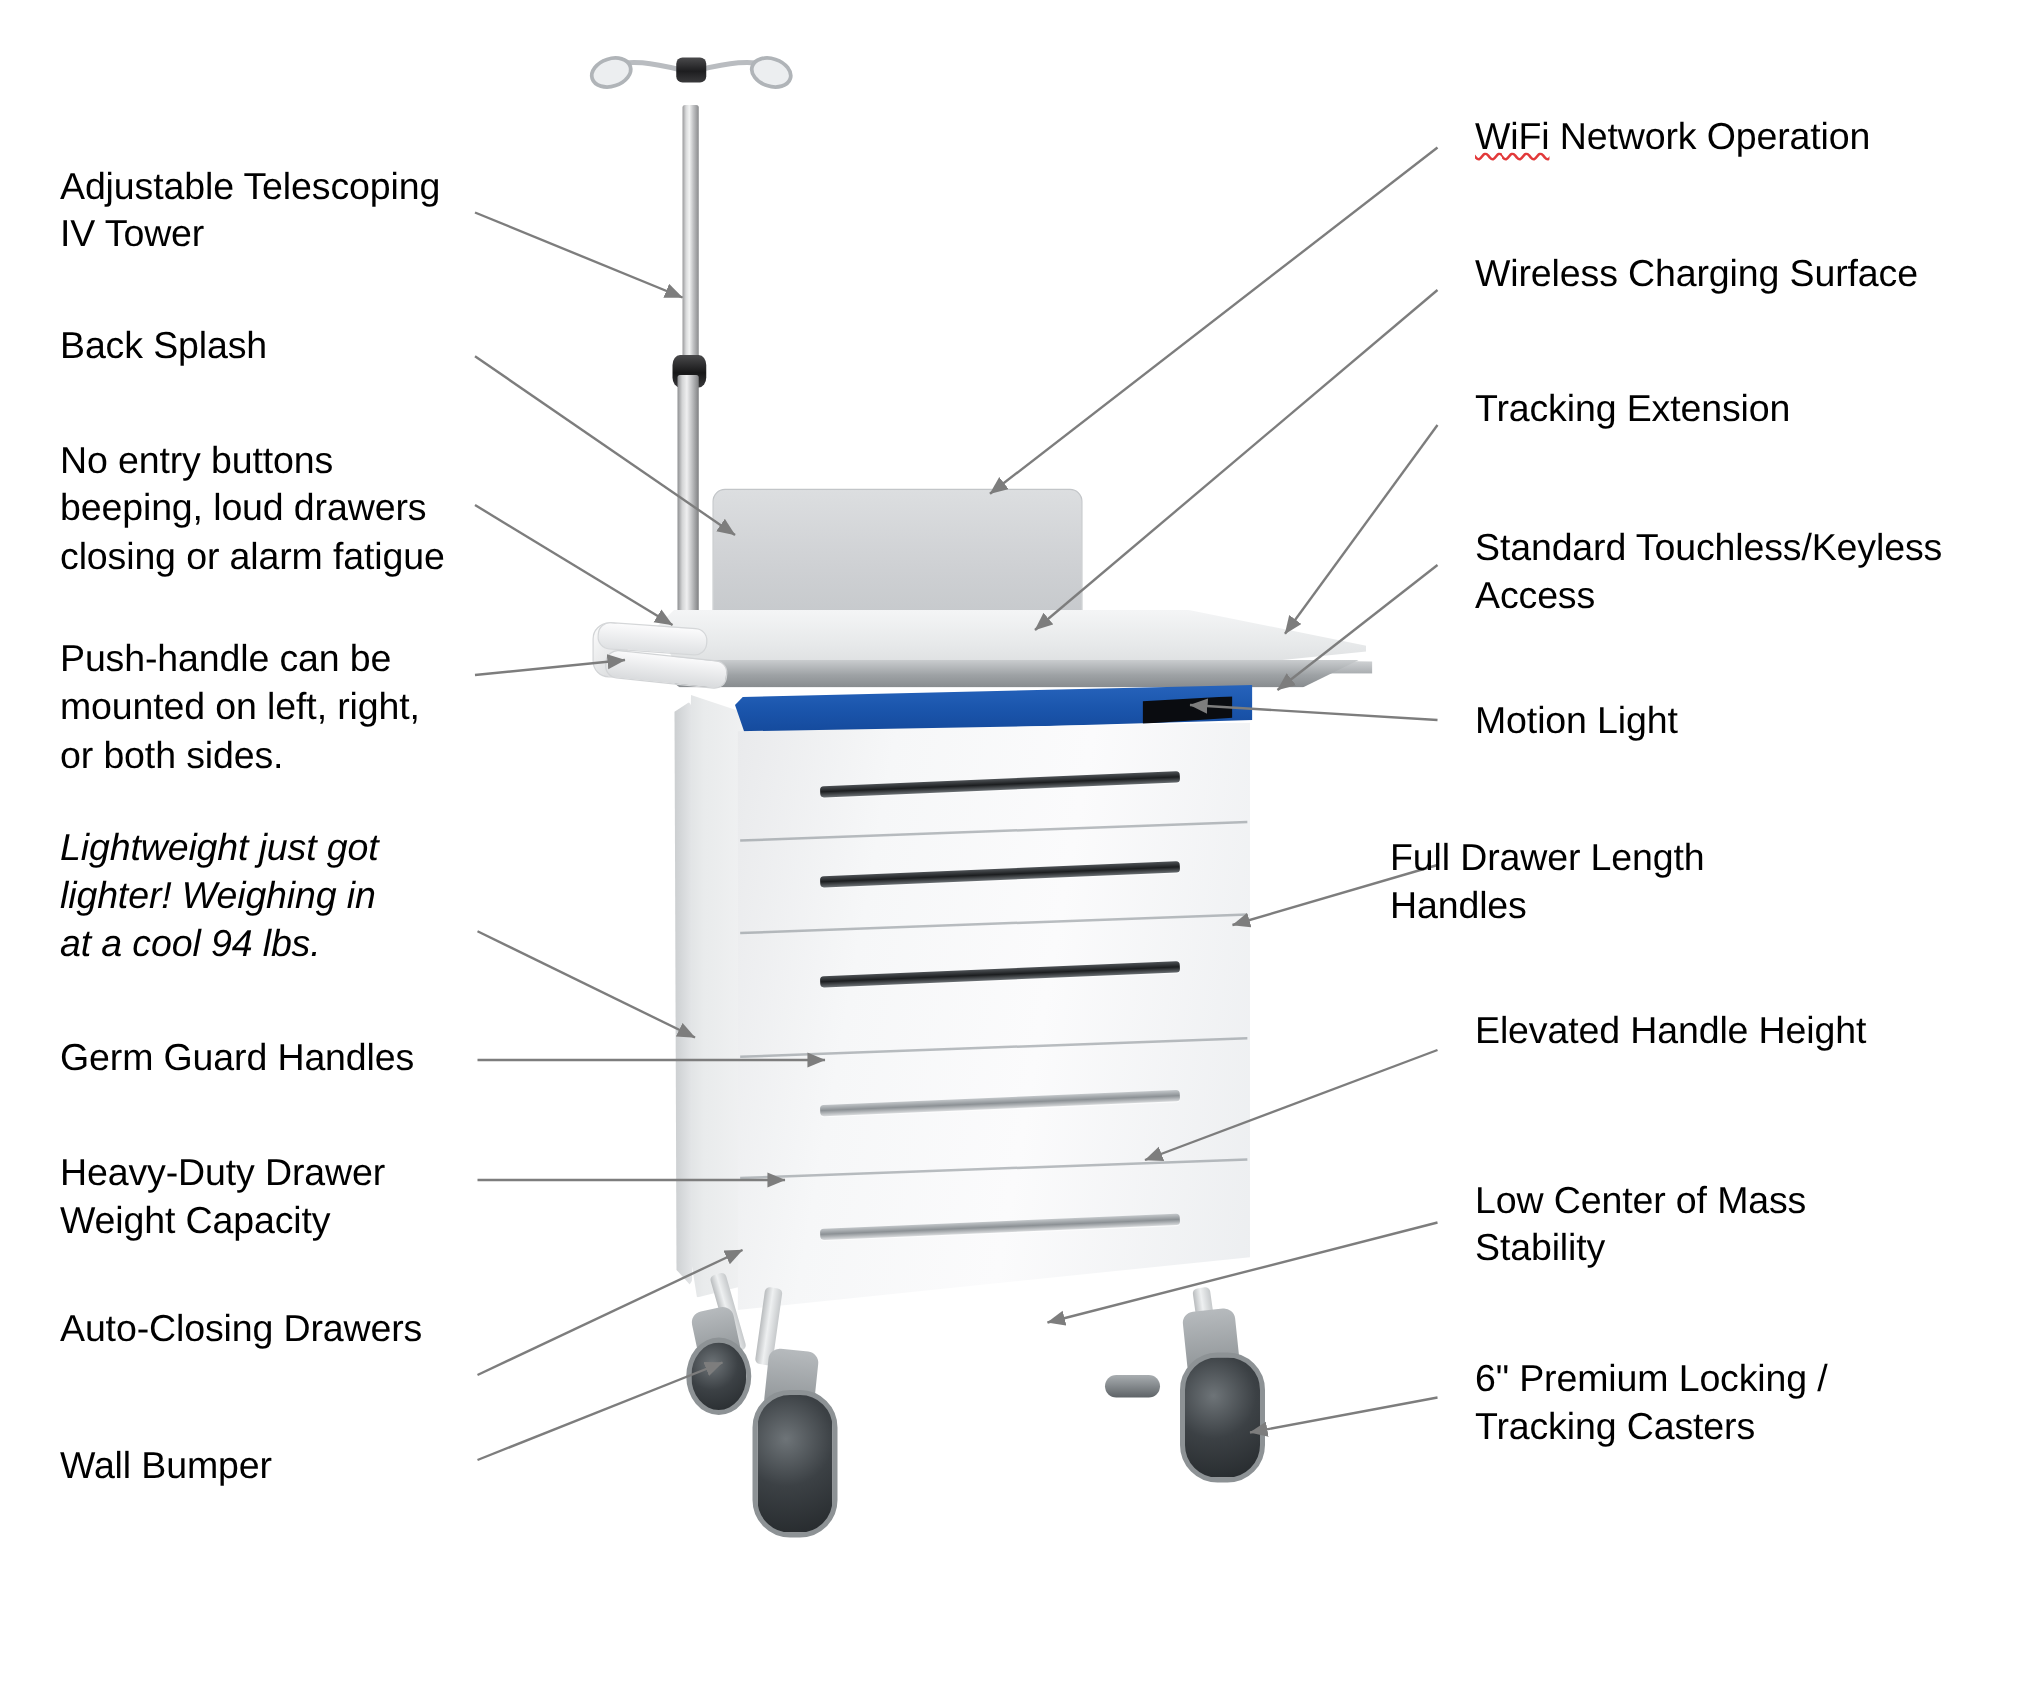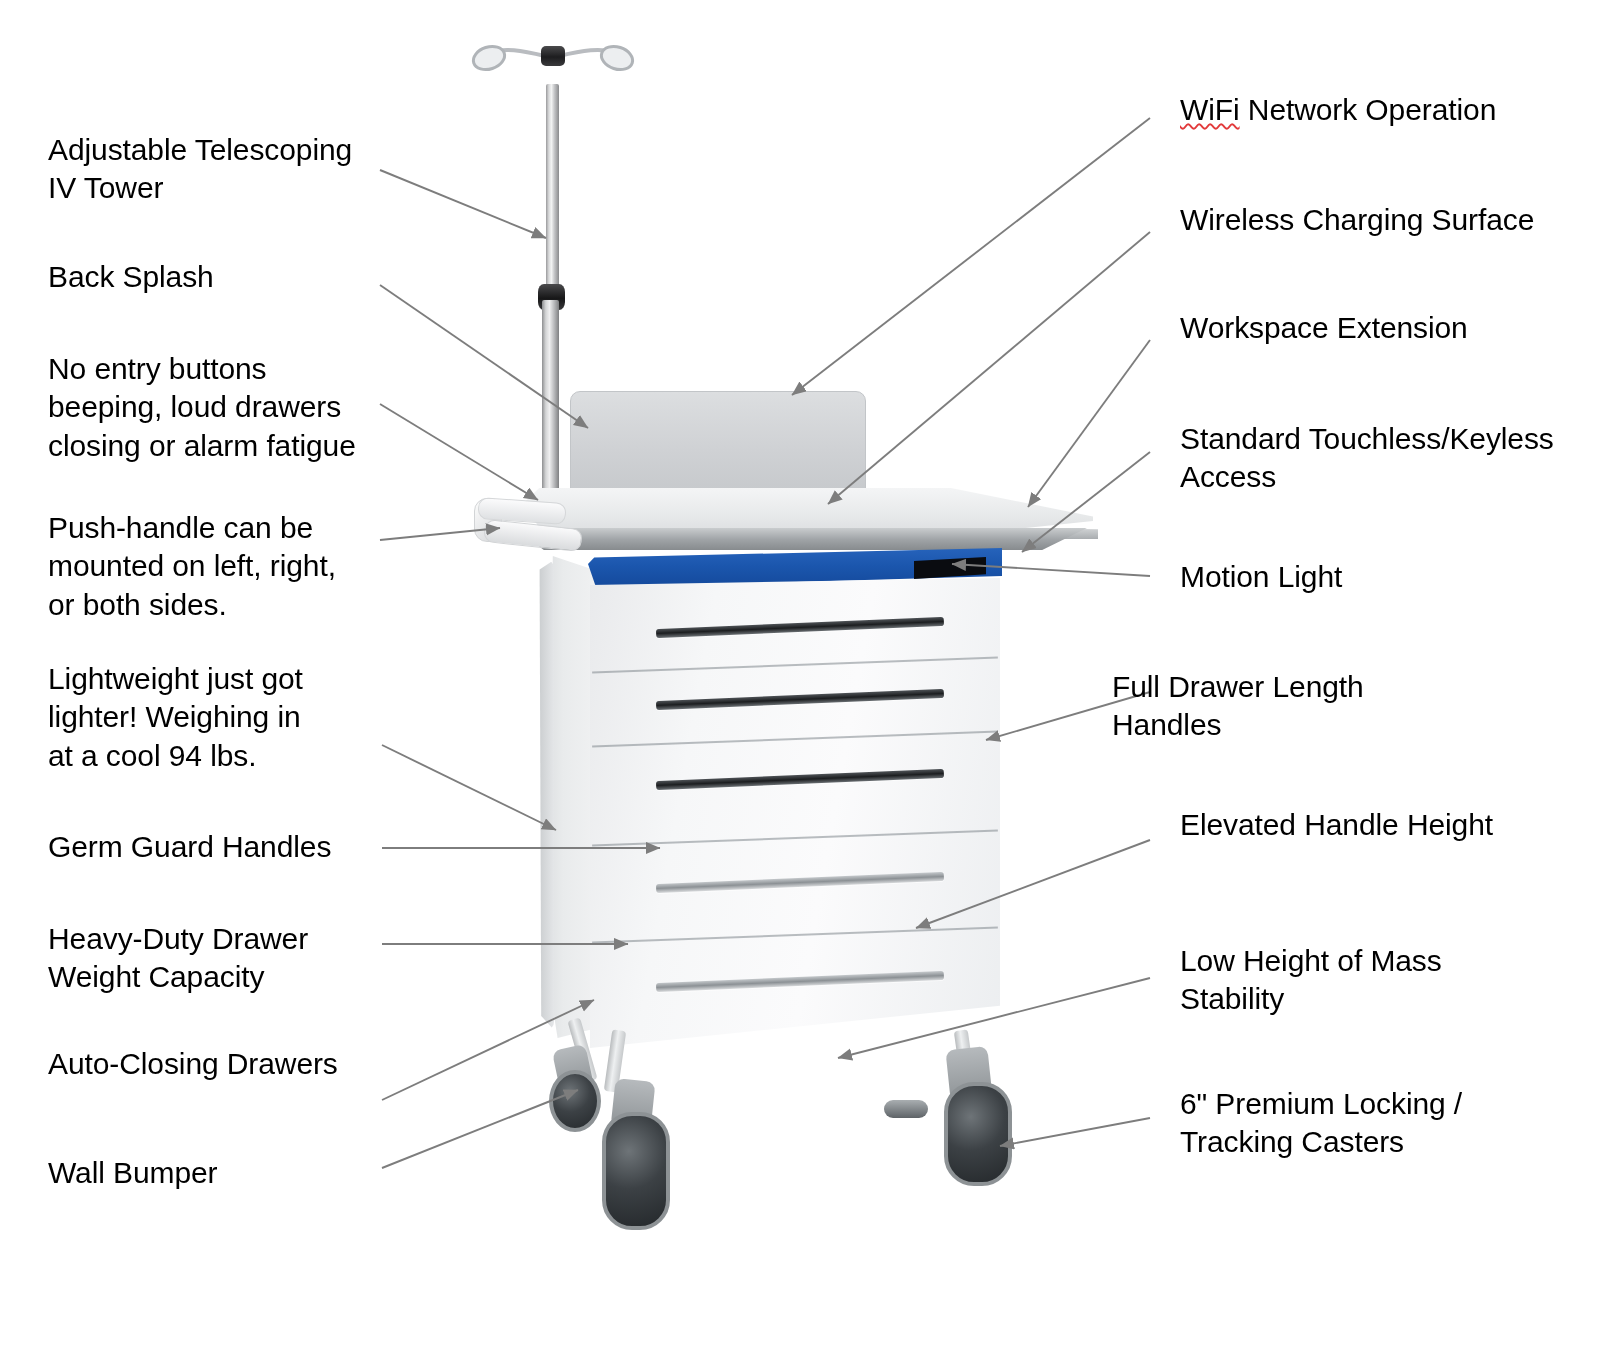--- a/index.html
+++ b/index.html
@@ -318,48 +318,48 @@
   <div class="label left" style="left:48px; top:258px;  width:324px;">Back Splash</div>
 
   <div class="label left" style="left:48px; top:350px;  width:324px;">No entry buttons
 beeping, loud drawers
 closing or alarm fatigue</div>
 
   <div class="label left" style="left:48px; top:509px;  width:324px;">Push-handle can be
 mounted on left, right,
 or both sides.</div>
 
-  <div class="label left" style="left:48px; top:660px;  width:324px;">Lightweight just got
+  <div class="label left" style="left:48px; top:660px;  width:324px;font-style:italic;">Lightweight just got
 lighter! Weighing in
 at a cool 94 lbs.</div>
 
   <div class="label left" style="left:48px; top:828px;  width:324px;">Germ Guard Handles</div>
 
   <div class="label left" style="left:48px; top:920px;  width:324px;">Heavy-Duty Drawer
 Weight Capacity</div>
 
   <div class="label left" style="left:48px; top:1045px; width:324px;">Auto-Closing Drawers</div>
 
   <div class="label left" style="left:48px; top:1140px; width:324px;margin-top:14px;">Wall Bumper</div>
 
   <div class="label right" style="left:1180px; top:91px; width:420px;"><span class="misspelled">WiFi</span><span> Network Operation</span></div>
 
   <div class="label right" style="left:1180px; top:201px; width:420px;">Wireless Charging Surface</div>
 
-  <div class="label right" style="left:1180px; top:309px; width:420px;">Workspace Extension</div>
+  <div class="label right" style="left:1180px; top:309px; width:420px;">Tracking Extension</div>
 
   <div class="label right" style="left:1180px; top:420px; width:420px;">Standard Touchless/Keyless
 Access</div>
 
   <div class="label right" style="left:1180px; top:558px; width:420px;">Motion Light</div>
 
   <div class="label right" style="left:1112px; top:668px; width:420px;">Full Drawer Length
 Handles</div>
 
   <div class="label right" style="left:1180px; top:806px; width:420px;">Elevated Handle Height</div>
 
-  <div class="label right" style="left:1180px; top:942px; width:420px;">Low Height of Mass
+  <div class="label right" style="left:1180px; top:942px; width:420px;">Low Center of Mass
 Stability</div>
 
   <div class="label right" style="left:1180px; top:1085px; width:420px;">6" Premium Locking /
 Tracking Casters</div>
 
 </div>
 
 </body></html>

